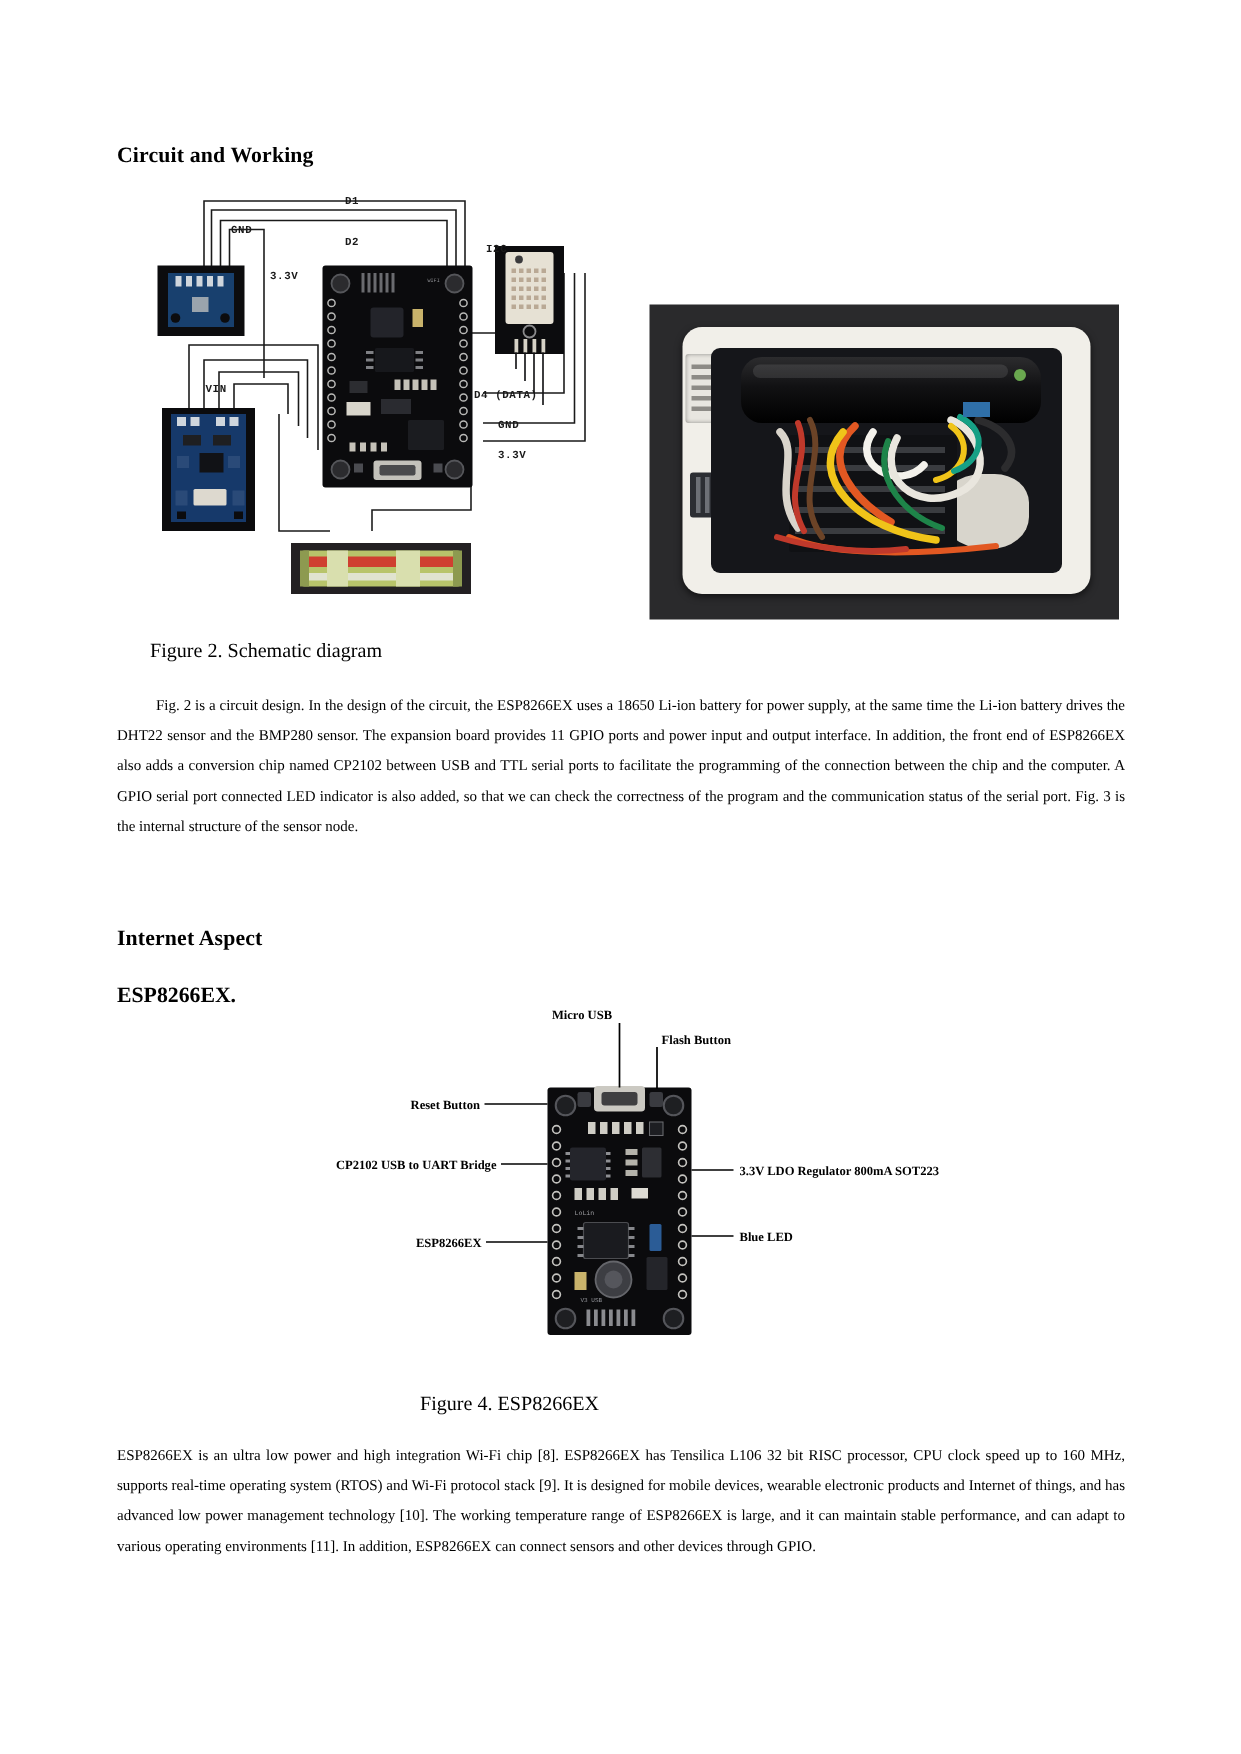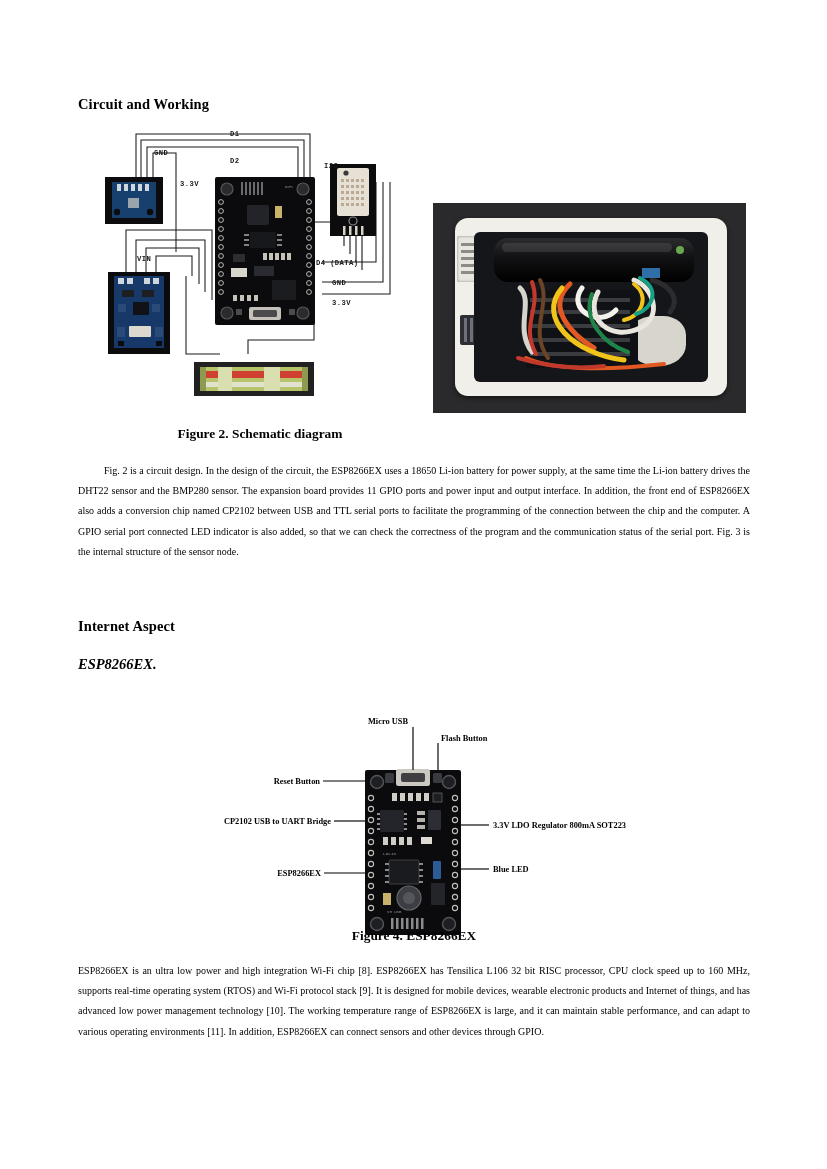--- a/index.html
+++ b/index.html
@@ -28,37 +28,34 @@
     font-family: "Liberation Serif", serif;
     font-weight: bold;
     font-size: 14.5px;
     letter-spacing: .1px;
   }
   .subheading {
     position: absolute;
     font-family: "Liberation Serif", serif;
     font-weight: bold;
     font-size: 14.5px;
-    font-style: italic;
   }
   .para {
     position: absolute;
     font-family: "Liberation Serif", serif;
     font-size: 10px;
     line-height: 20.2px;
     text-align: justify;
     text-justify: inter-word;
     hyphens: none;
   }
   .caption {
     position: absolute;
     font-family: "Liberation Serif", serif;
     font-size: 13.4px;
-    text-align: center;
-    font-weight: bold;
   }
 
   
   #fig2 {
     position: absolute;
     left: 100px;
     top: 122px;
     width: 320px;
     height: 295px;
   }
@@ -146,21 +143,21 @@
     width: 60px; height: 50px;
     background: #d8d5cc;
     border-radius: 50% 40% 45% 55%;
   }
   .wire { position: absolute; fill: none; stroke-linecap: round; }
 
   
   #fig4 {
     position: absolute;
     left: 193px;
-    top: 713px;
+    top: 668px;
     width: 440px;
     height: 228px;
     text-align: right;
   }
   #fig4 svg { display: block; }
 
   .lbl {
     font-family: "Liberation Serif", serif;
     font-weight: bold;
     font-size: 8.4px;

